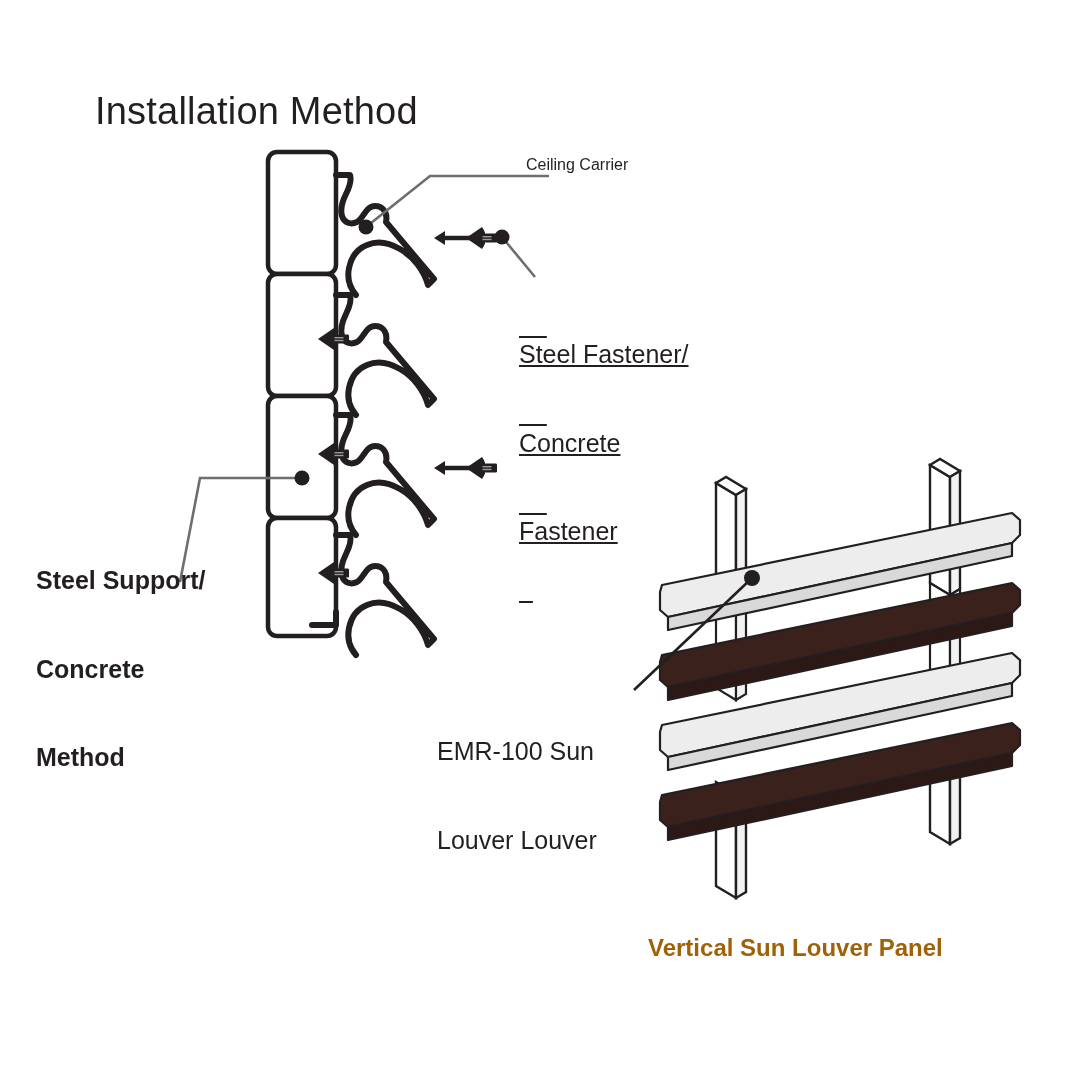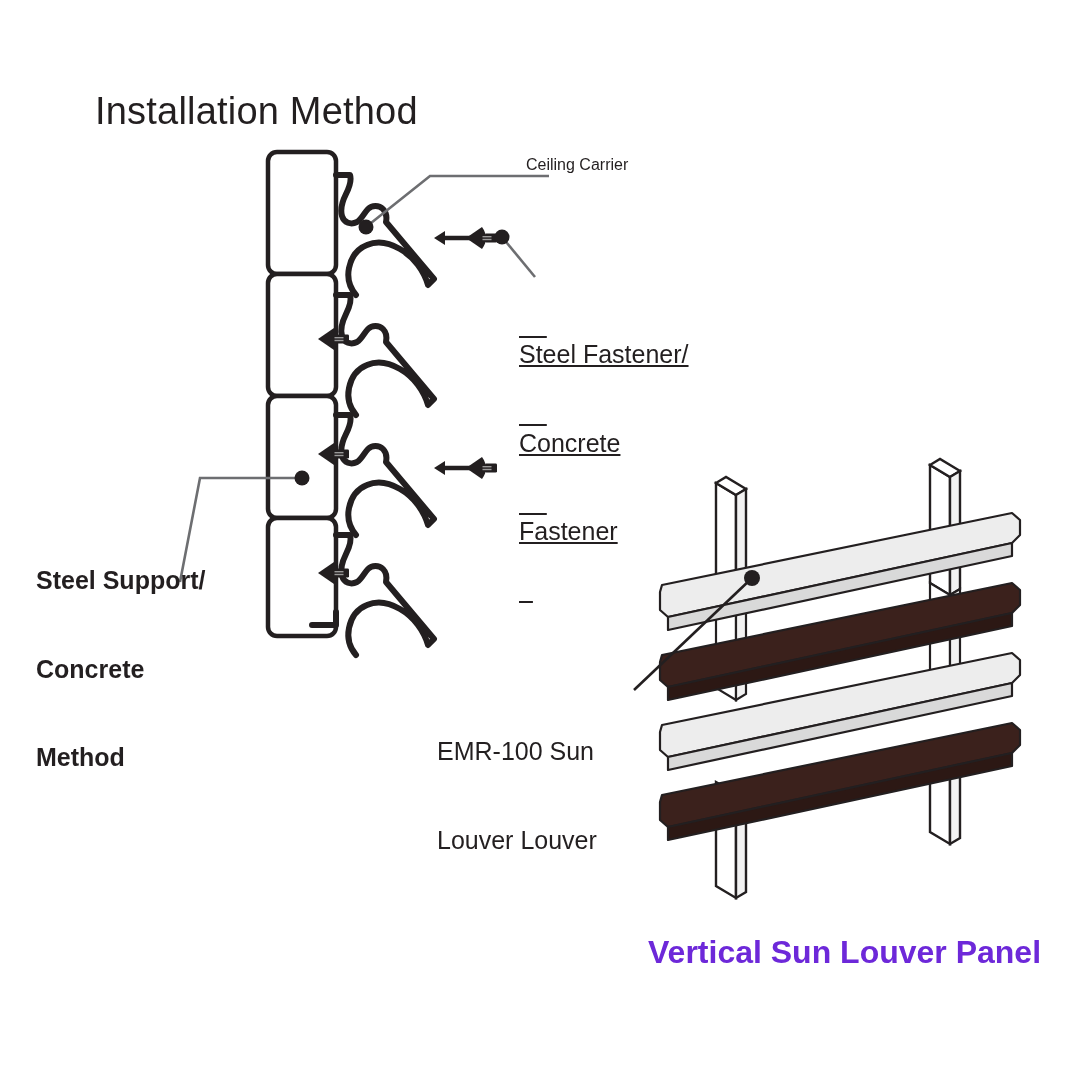--- a/index.html
+++ b/index.html
@@ -55,23 +55,23 @@
     font-weight: bold;
   }
   #lbl-emr {
     left: 437px;
     top: 678px;
     font-size: 25px;
   }
   #caption {
     left: 648px;
     top: 934px;
-    font-size: 32px;
+    font-size: 24px;
     font-weight: bold;
-    color: #6d28d9;
+    color: #a16207;
   }
 </style>
 </head>
 <body>
 
 <div id="page">
 
   <svg id="canvas" viewBox="0 0 1080 1080" xmlns="http://www.w3.org/2000/svg">
 
     <defs>

